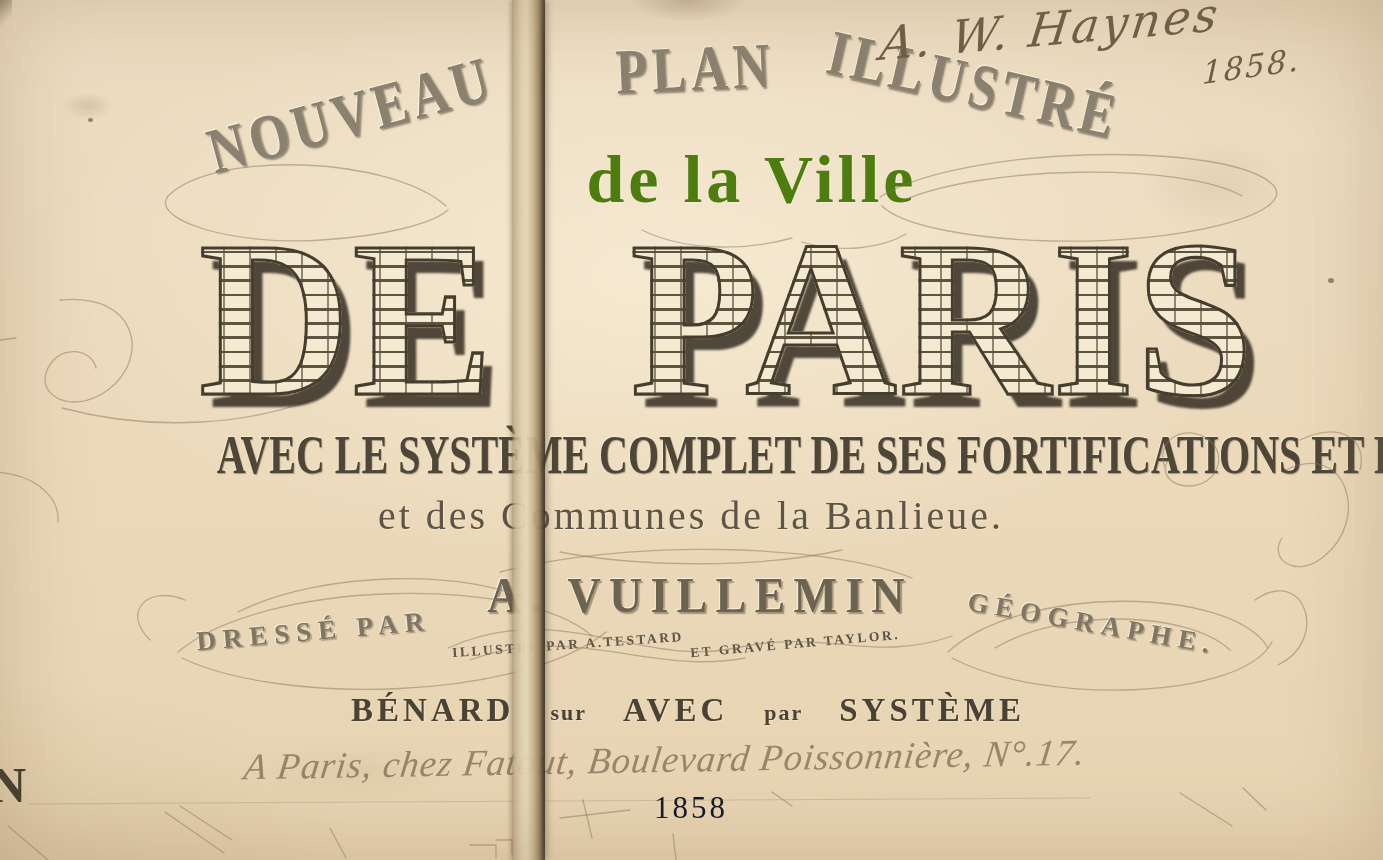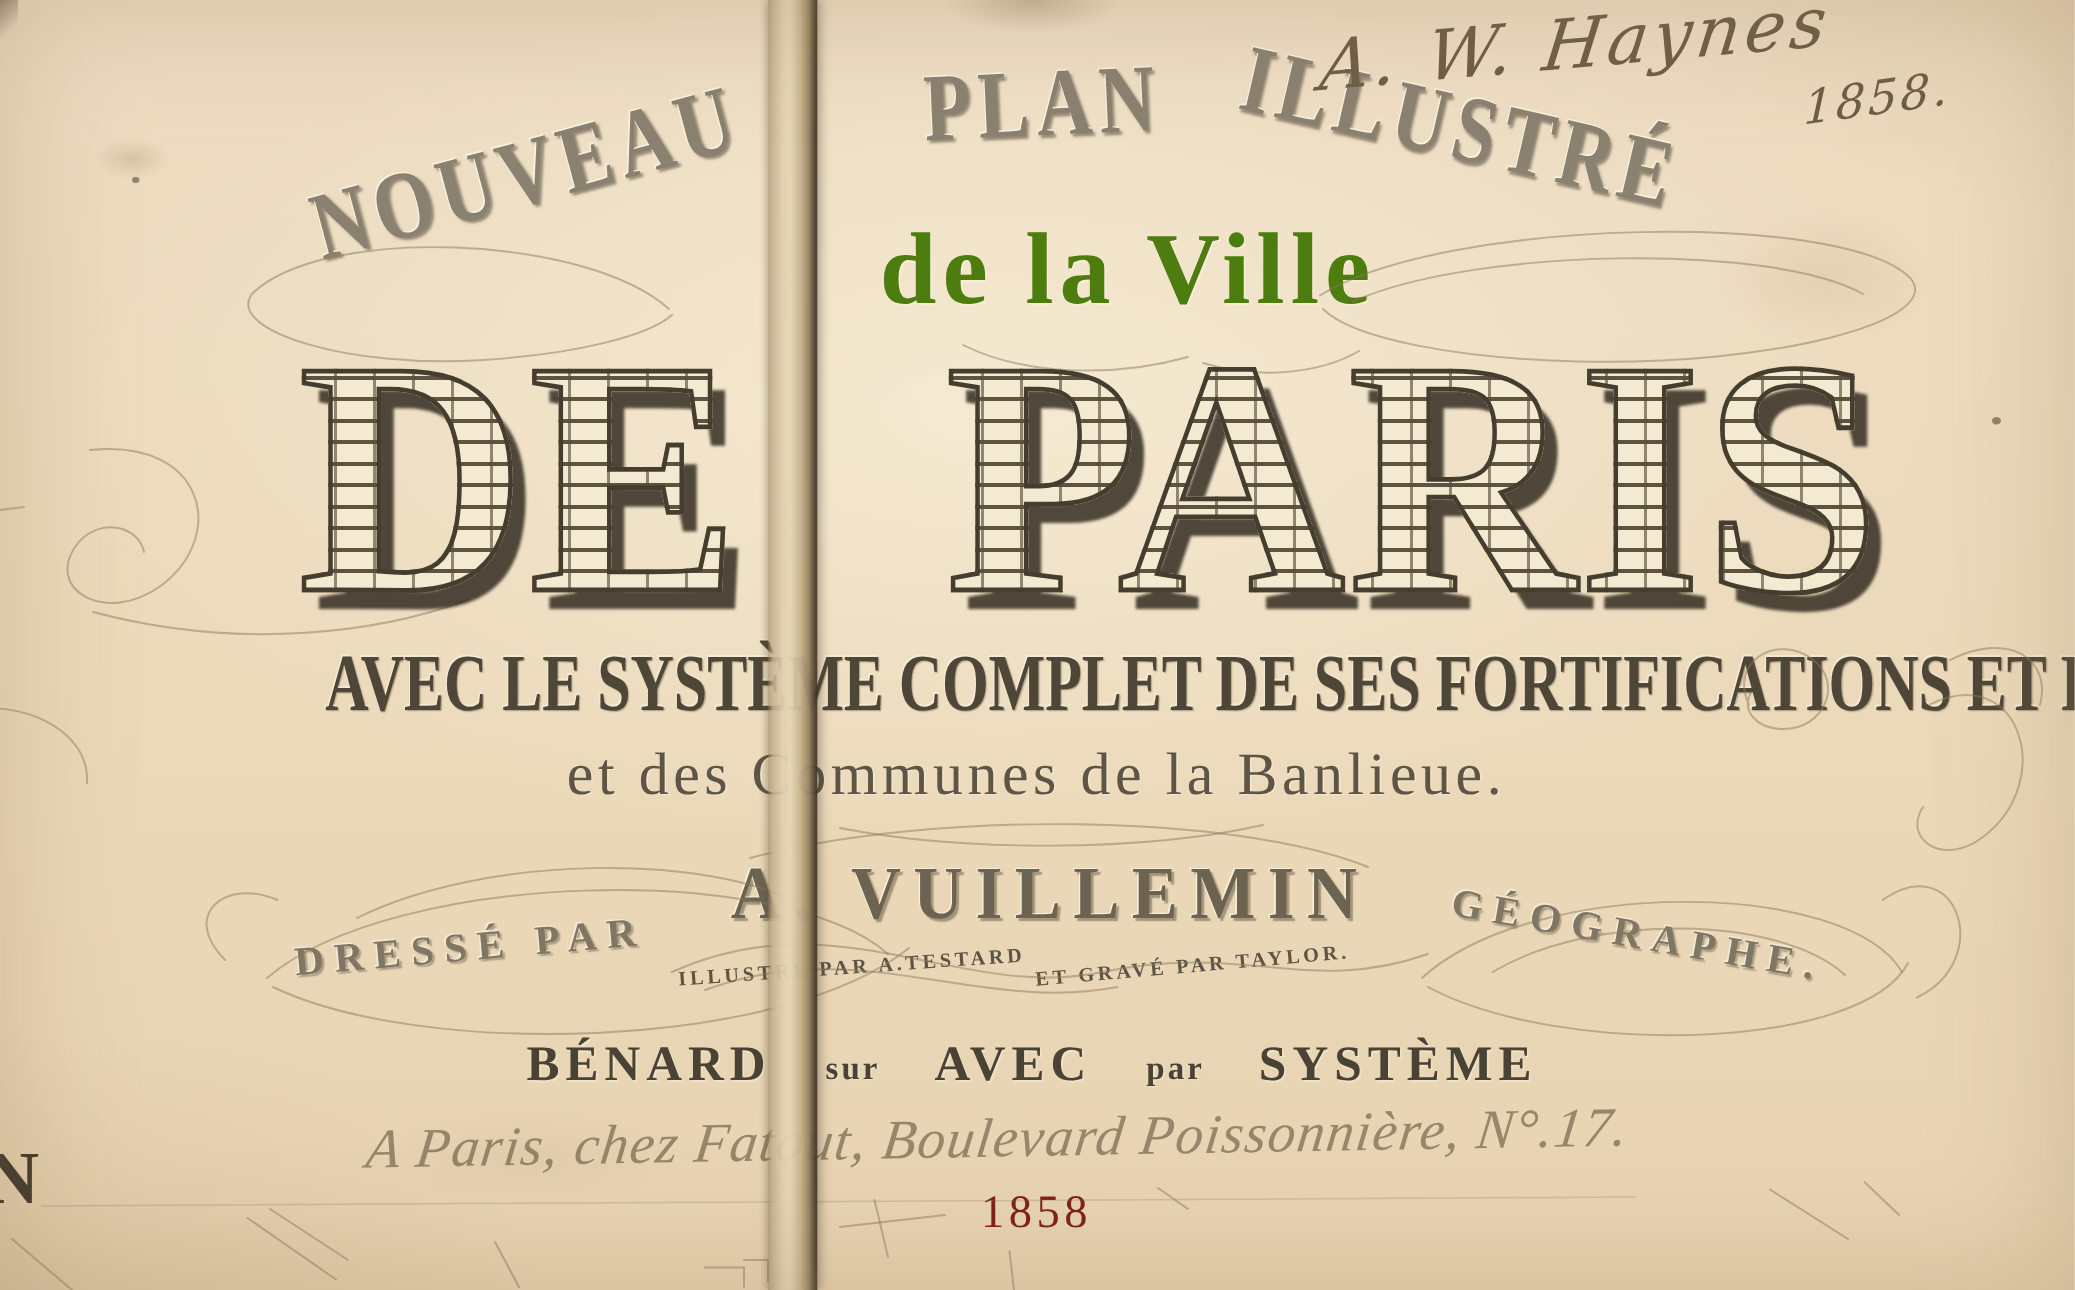--- a/index.html
+++ b/index.html
@@ -73,21 +73,21 @@
   .steel-line{left:238px;top:692px;width:900px;text-align:center;color:#4a4234;white-space:nowrap;
     text-shadow:1px 1px 1px rgba(250,243,224,0.5);}
   .steel-big{font-size:33px;font-weight:bold;letter-spacing:4px;}
   .steel-small{font-size:22px;font-weight:bold;letter-spacing:2px;position:relative;top:-1px;margin:0 10px;}
   .steel-gap{display:inline-block;width:26px;}
 
   .publisher-line{
     left:75px;top:738px;width:1180px;text-align:center;font-size:37px;font-style:italic;
     color:#96866b;letter-spacing:1px;white-space:nowrap;transform:rotate(-1deg) skewX(-8deg);
   }
-  .year-bottom{left:585px;top:790px;width:180px;text-align:center;font-size:31px;color:#7f1d1d;letter-spacing:3px;padding-left:16px;}
+  .year-bottom{left:585px;top:790px;width:180px;text-align:center;font-size:31px;color:#0f172a;letter-spacing:3px;padding-left:16px;}
 
   .handwriting{font-style:italic;color:#6d5d47;white-space:nowrap;font-family:"DejaVu Serif","Liberation Serif",serif;}
   .hw-signature{left:880px;top:2px;font-size:46px;letter-spacing:3px;transform:rotate(-5deg) skewX(-12deg);z-index:4;}
   .hw-year{left:1202px;top:48px;font-size:31px;letter-spacing:2px;transform:rotate(-8deg) skewX(-10deg);z-index:4;}
 
   .margin-letter{left:-10px;top:756px;font-size:50px;font-weight:bold;color:#3e382c;}
 
   
   .fold{
     left:512px;top:0;width:33px;height:860px;z-index:6;

